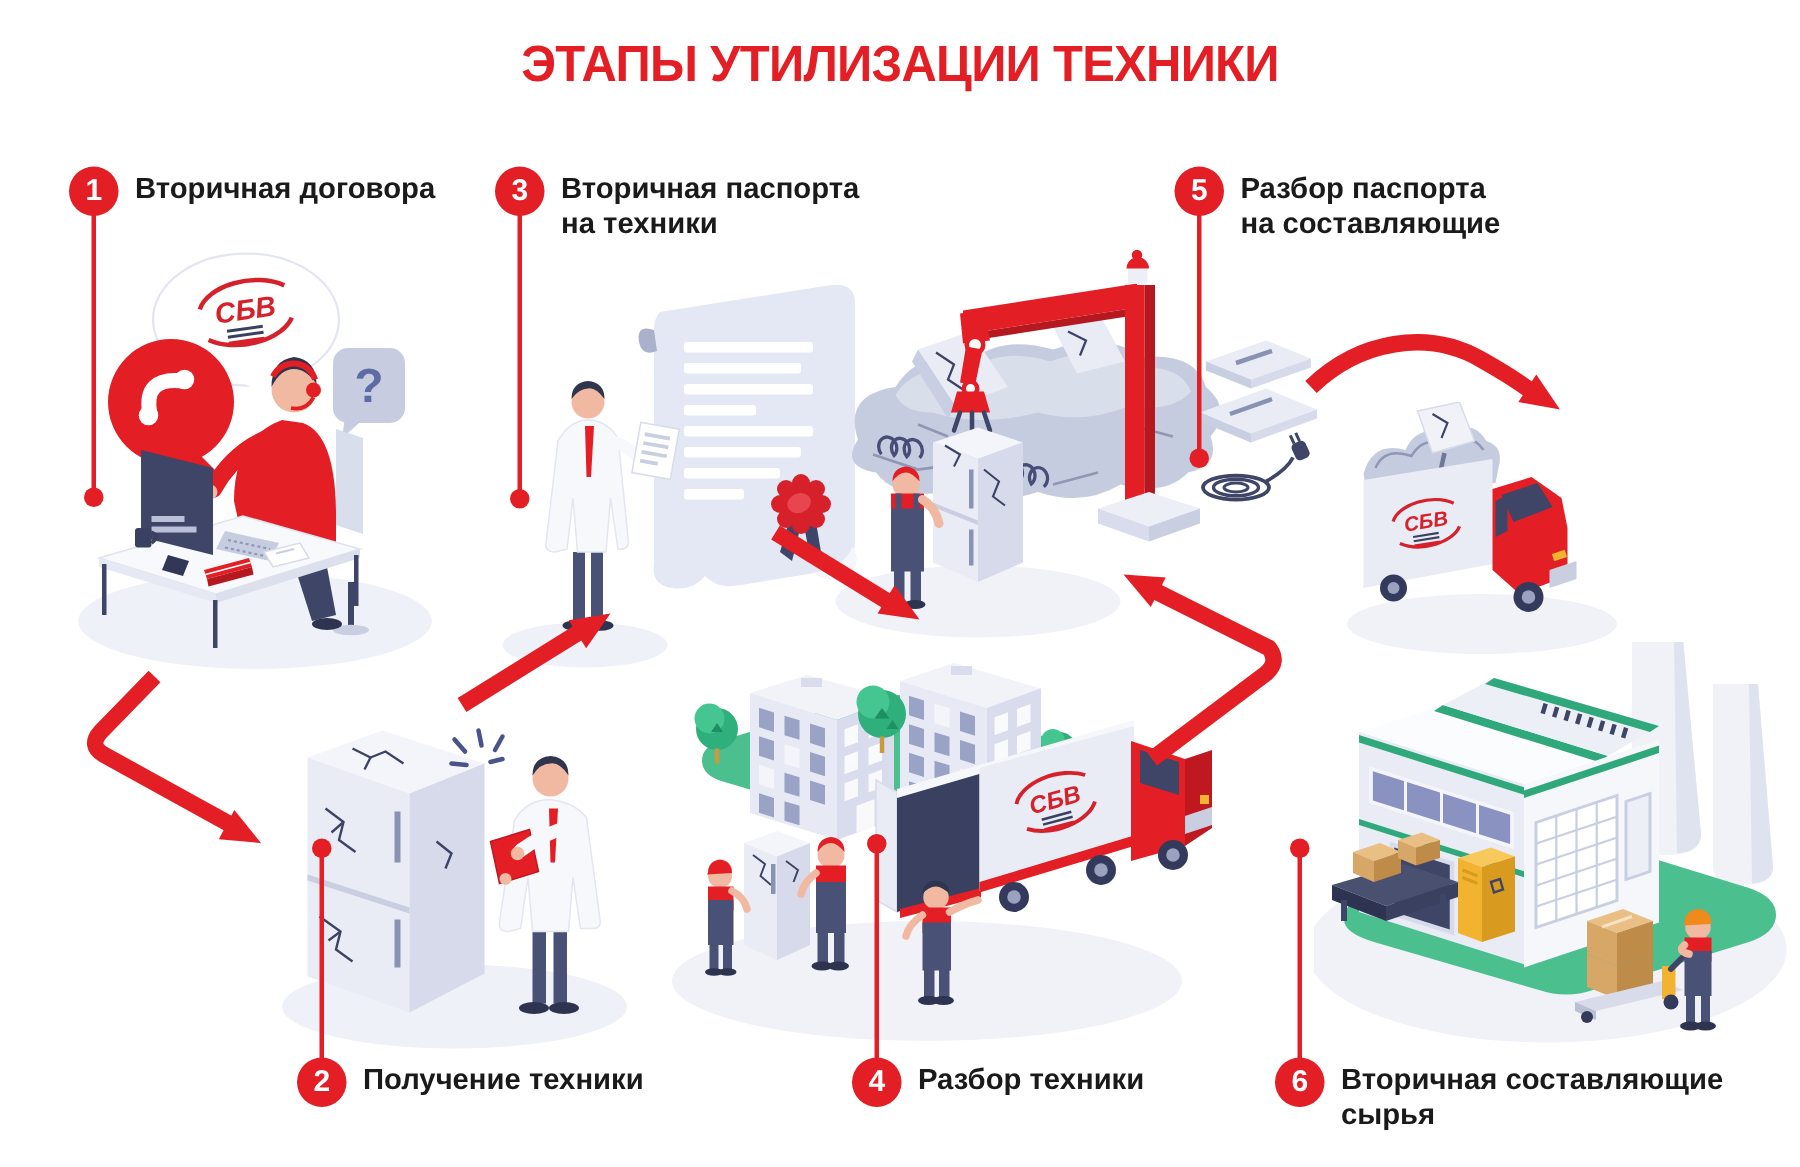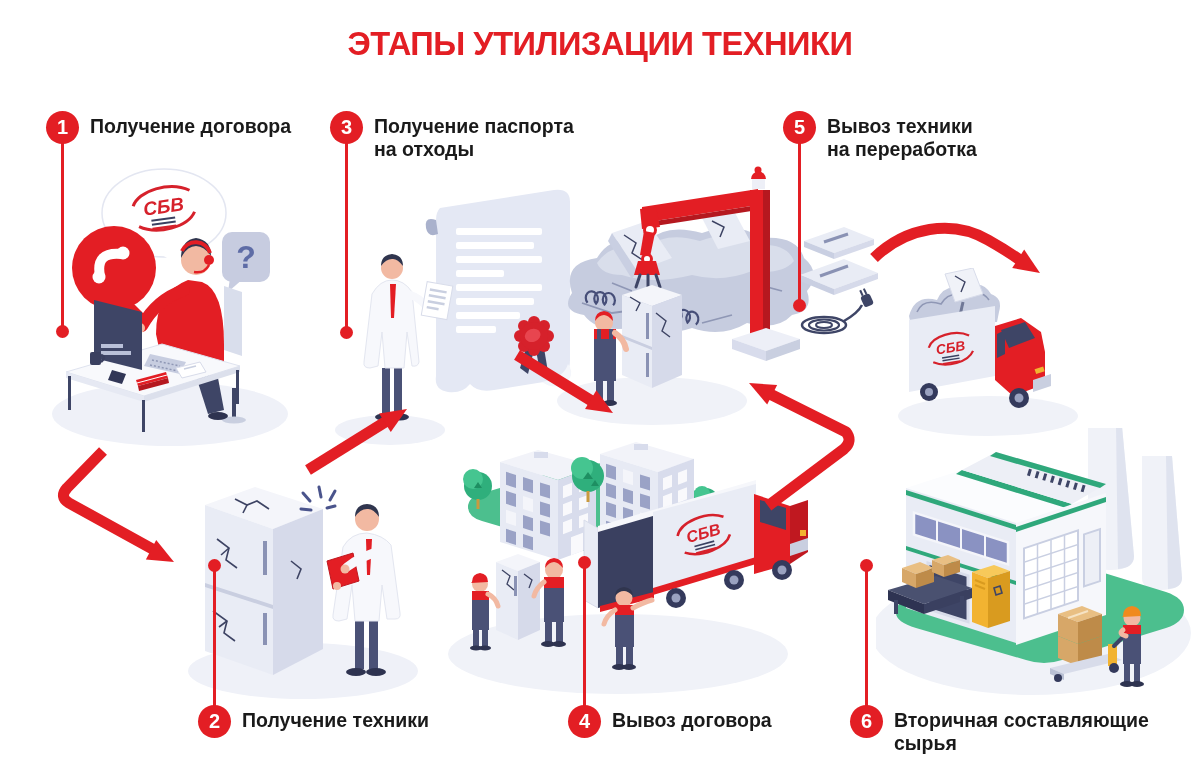--- a/index.html
+++ b/index.html
@@ -641,49 +641,49 @@
   <div class="pin" style="left:798px;top:143px;height:163px;"></div>
   <div class="pin-dot" style="left:793px;top:299px;"></div>
   <div class="pin" style="left:865px;top:565px;height:141px;"></div>
   <div class="pin-dot" style="left:860px;top:559px;"></div>
 
   <div class="title">ЭТАПЫ УТИЛИЗАЦИИ ТЕХНИКИ</div>
 
   <div class="step" style="left:46px;top:111px;">
     <div class="badge">1</div>
     <div class="slabel">
-      <div>Получение договора</div>
+      <div>Вторичная договора</div>
         <div></div>
     </div>
   </div>
   <div class="step" style="left:330px;top:111px;">
     <div class="badge">3</div>
     <div class="slabel">
-      <div>Получение паспорта</div>
-        <div>на отходы</div>
+      <div>Вторичная паспорта</div>
+        <div>на техники</div>
     </div>
   </div>
   <div class="step" style="left:783px;top:111px;">
     <div class="badge">5</div>
     <div class="slabel">
-      <div>Вывоз техники</div>
-        <div>на переработка</div>
+      <div>Разбор паспорта</div>
+        <div>на составляющие</div>
     </div>
   </div>
   <div class="step" style="left:198px;top:705px;">
     <div class="badge">2</div>
     <div class="slabel">
       <div>Получение техники</div>
         <div></div>
     </div>
   </div>
   <div class="step" style="left:568px;top:705px;">
     <div class="badge">4</div>
     <div class="slabel">
-      <div>Вывоз договора</div>
+      <div>Разбор техники</div>
         <div></div>
     </div>
   </div>
   <div class="step" style="left:850px;top:705px;">
     <div class="badge">6</div>
     <div class="slabel">
       <div>Вторичная составляющие сырья</div>
         <div></div>
     </div>
   </div>

